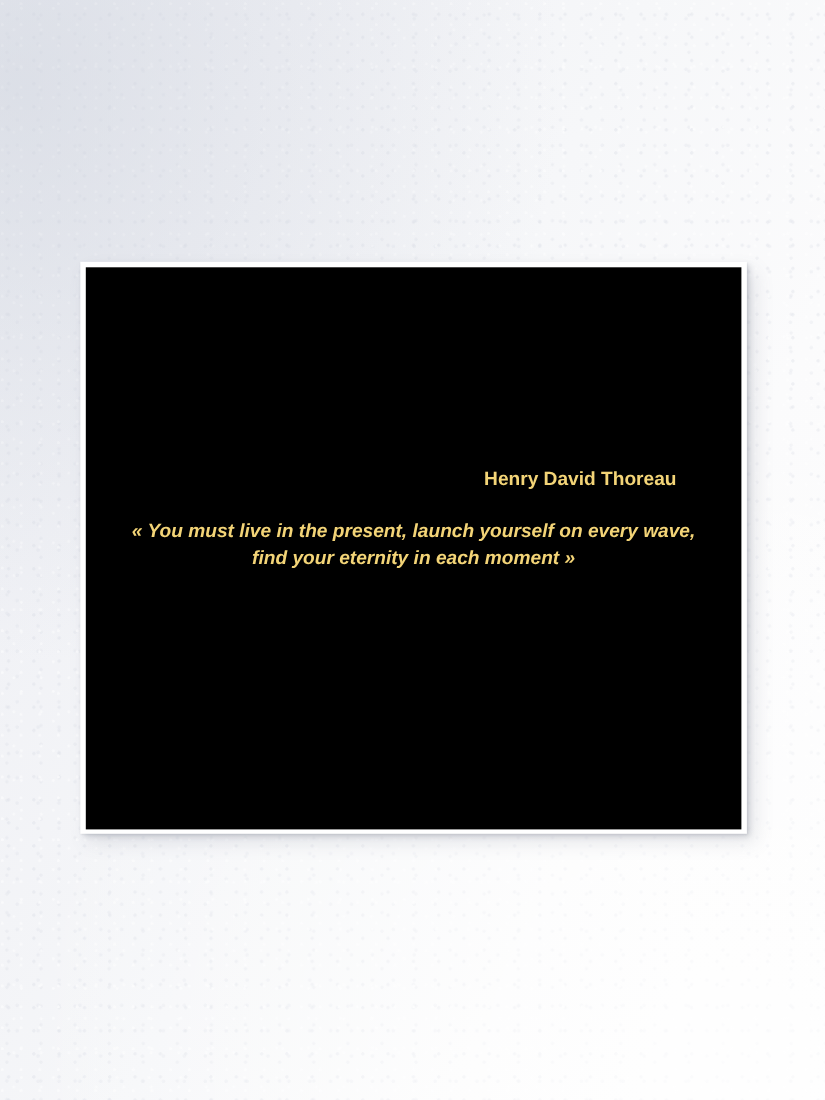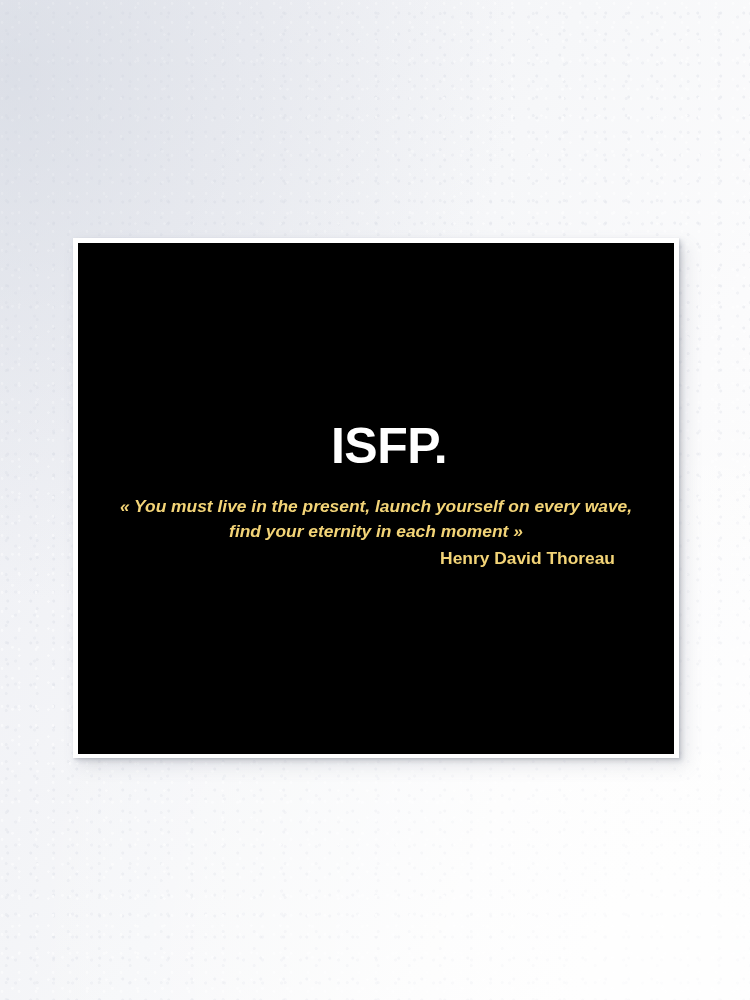--- a/index.html
+++ b/index.html
@@ -130,24 +130,23 @@
 <div id="wall">
 
   <div id="wall-texture"></div>
   <div id="wall-vignette"></div>
 
   <div id="poster">
     <div id="poster-art">
 
       <div id="art-content">
 
-        <h1 id="poster-title">ISFP.</h1>
+
+        <p id="poster-attribution">Henry David Thoreau</p>
 
         <p id="poster-quote">« You must live in the present, launch yourself on every wave, find your eternity in each moment »</p>
-
-        <p id="poster-attribution">Henry David Thoreau</p>
 
       </div>
 
     </div>
   </div>
 
 </div>
 
 </body></html>

